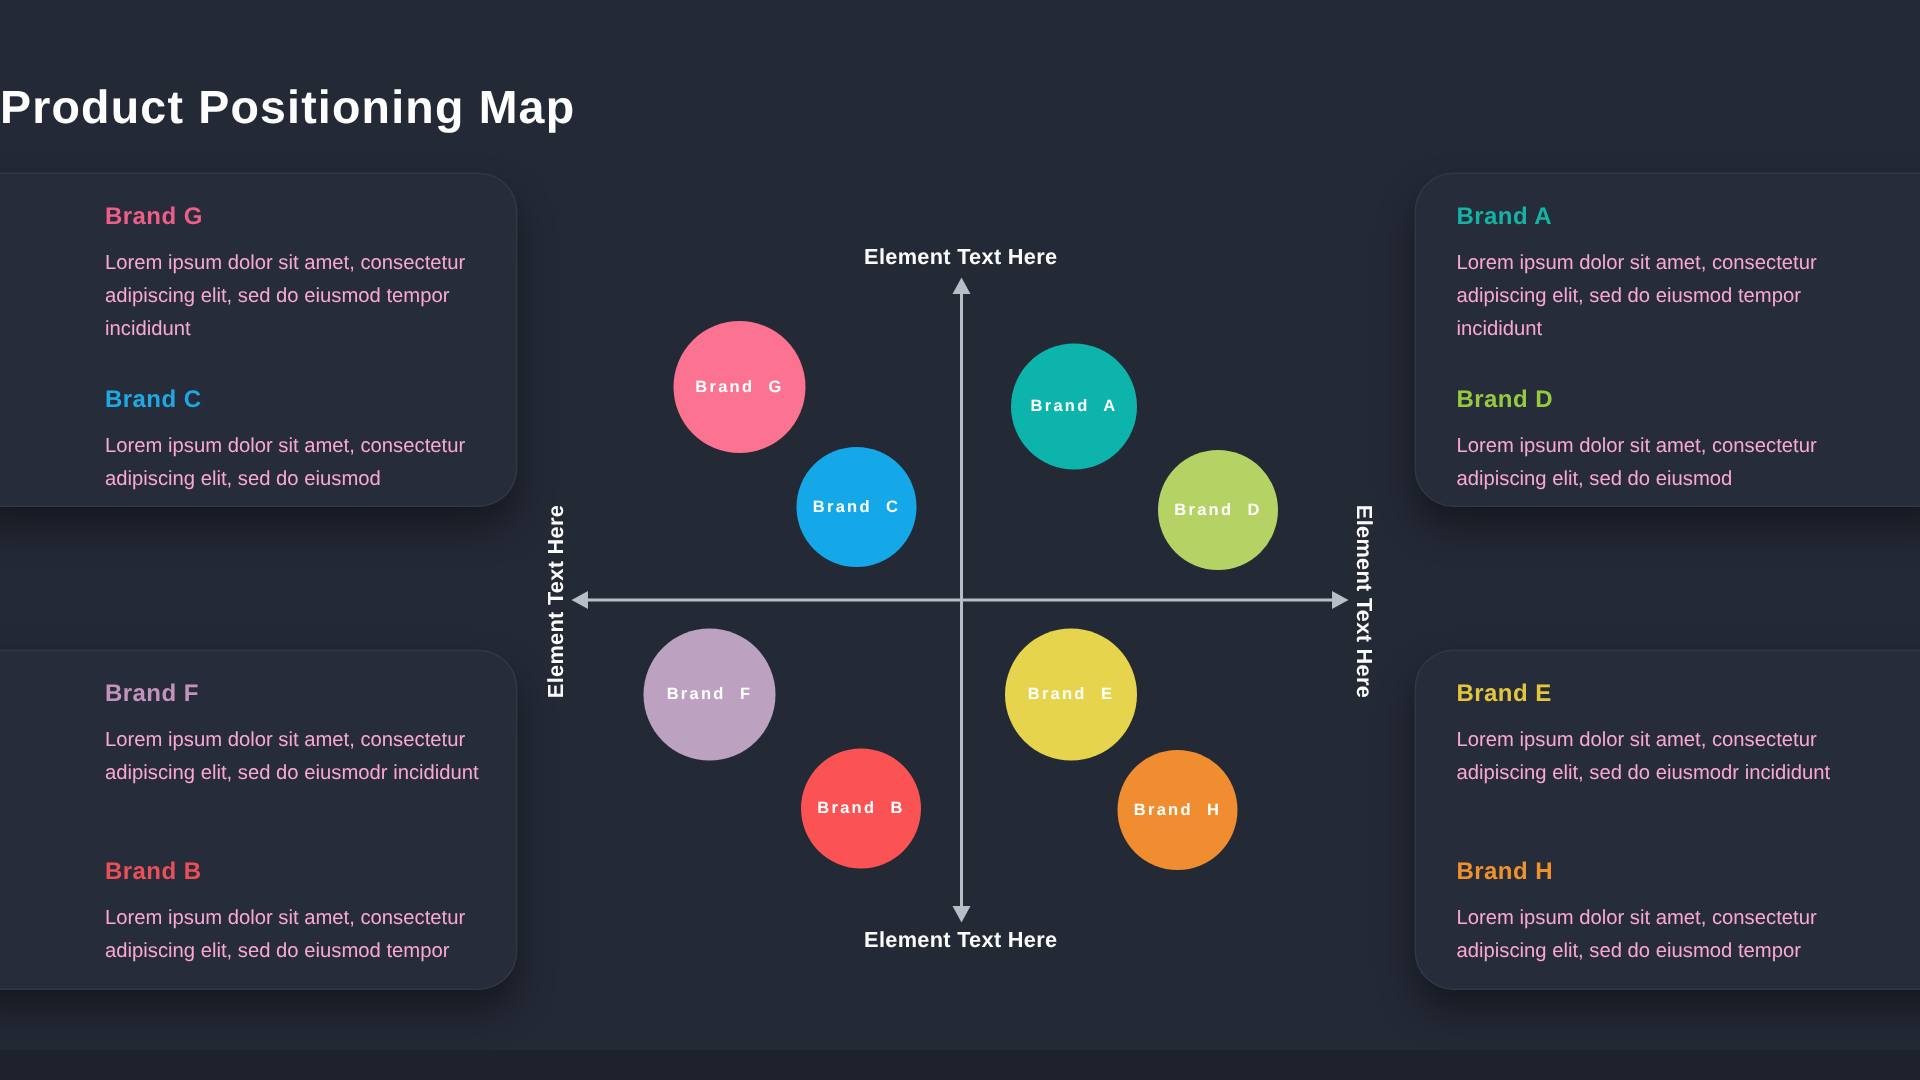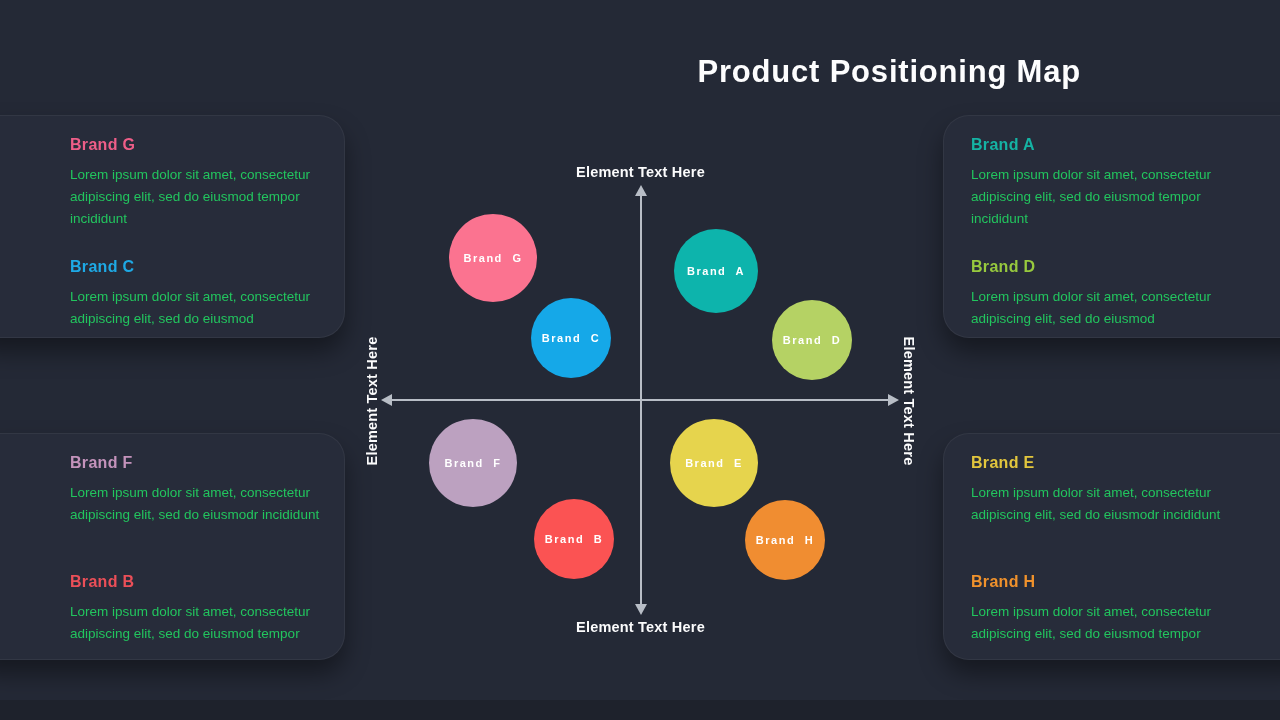--- a/index.html
+++ b/index.html
@@ -9,37 +9,37 @@
     background:#242936;
     font-family:"Liberation Sans", sans-serif;
     color:#c7cad1;
   }
   .footer-band {
     position:absolute; left:0; bottom:0; width:1280px; height:20px;
     background:#1e222c;
   }
   .slide-title {
     position:absolute; top:54px; left:0; width:1081px;
-    text-align:right; color:#fdfdfe; font-size:31px; font-weight:bold;
+    text-align:left; color:#fdfdfe; font-size:31px; font-weight:bold;
     letter-spacing:0.8px;
   }
   
   .card {
     position:absolute;
     background:#272c3a;
     border:1px solid rgba(255,255,255,0.055);
     border-radius:26px;
     box-shadow:0 14px 24px rgba(0,0,0,0.40);
   }
   .card.left  { left:-30px; width:375px; padding:20px 24px 0 99px; }
   .card.right { left:943px; width:370px; padding:20px 24px 0 27px; }
   .card.top    { top:115px; height:223px; }
   .card.bottom { top:433px; height:227px; }
   .entry h3 { font-size:16px; font-weight:bold; margin-bottom:10px; letter-spacing:0.3px; }
-  .entry p  { font-size:13.5px; line-height:22px; color:#22c55e; white-space:pre-line; }
+  .entry p  { font-size:13.5px; line-height:22px; color:#f9a8d4; white-space:pre-line; }
   .card.top    .entry + .entry { margin-top:28px; }
   .card.bottom .entry + .entry { margin-top:47px; }
   
   .axis-line { position:absolute; background:#b8bdc6; }
   .v-line { left:640px; top:194px; width:2px; height:410px; }
   .h-line { left:391px; top:399px; width:498px; height:2px; }
   .arrow { position:absolute; width:0; height:0; }
   .arrow-up    { left:635px; top:185px; border-left:6px solid transparent; border-right:6px solid transparent; border-bottom:11px solid #b8bdc6; }
   .arrow-down  { left:635px; top:604px; border-left:6px solid transparent; border-right:6px solid transparent; border-top:11px solid #b8bdc6; }
   .arrow-left  { left:381px; top:394px; border-top:6px solid transparent; border-bottom:6px solid transparent; border-right:11px solid #b8bdc6; }

